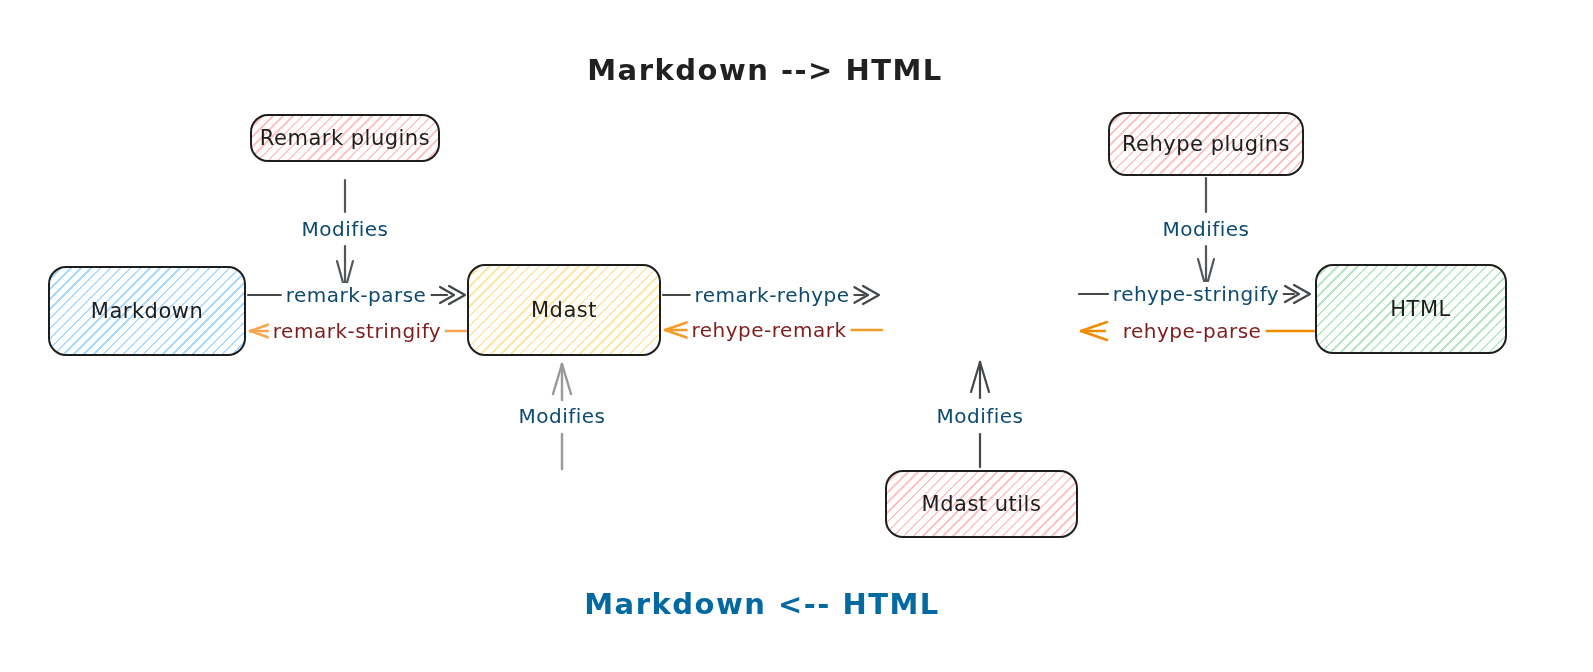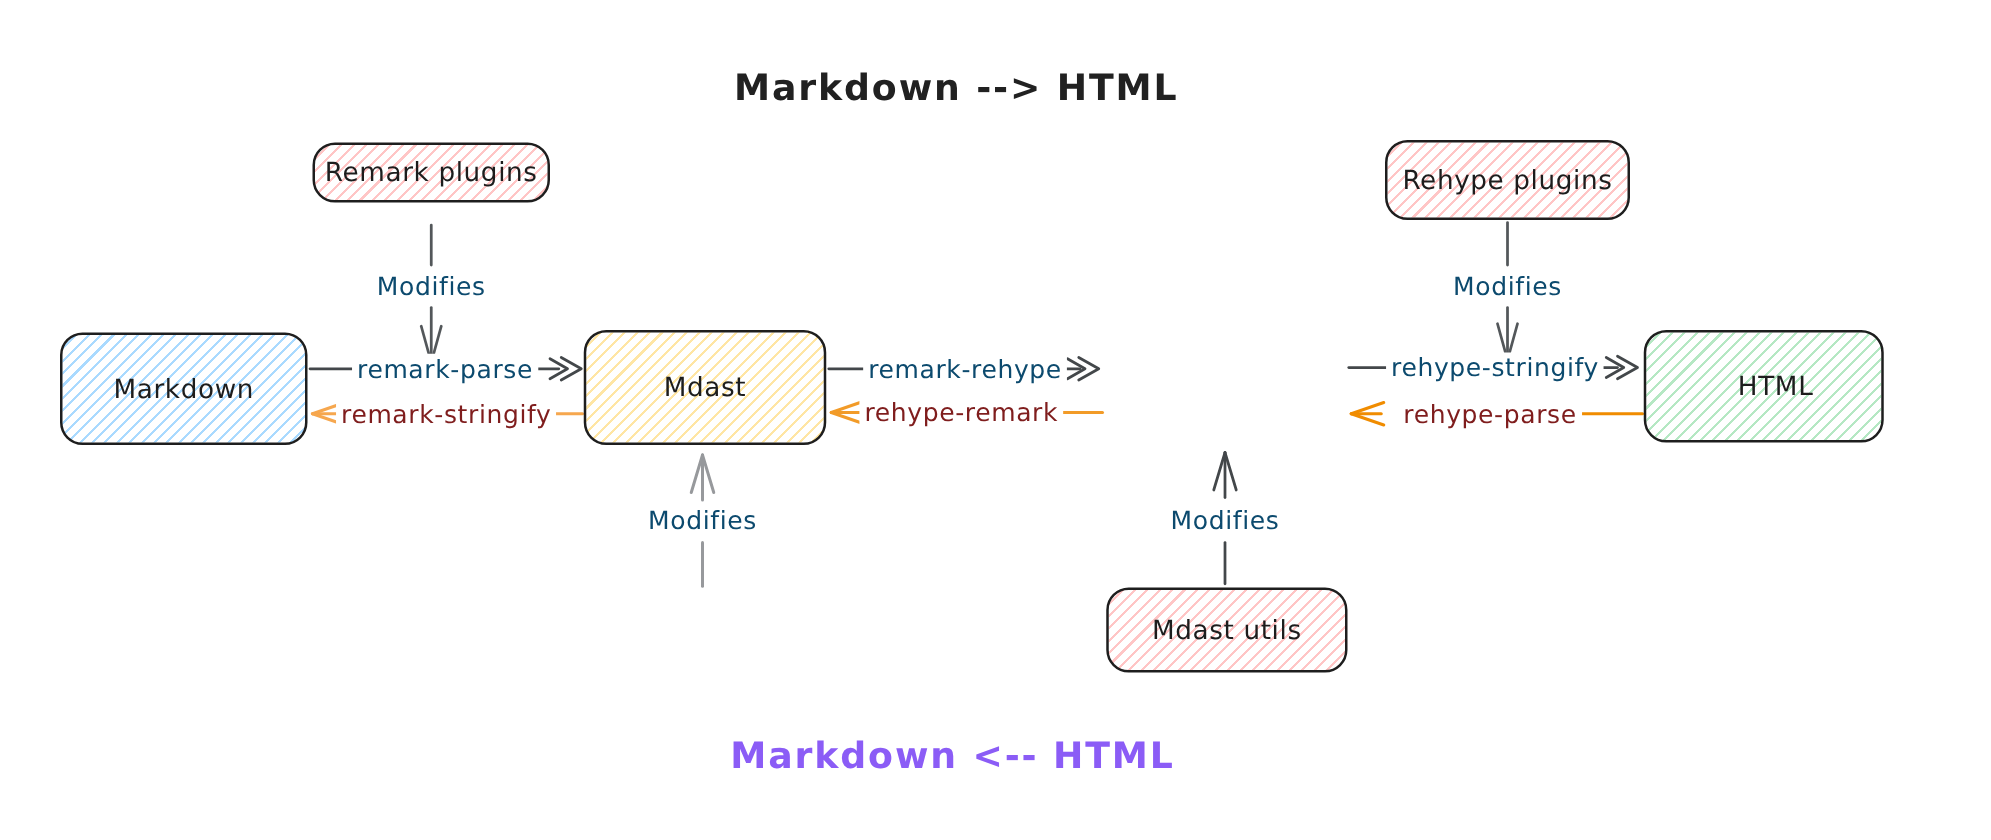--- a/index.html
+++ b/index.html
@@ -13,21 +13,21 @@
   }
   .title {
     position: absolute;
     transform: translate(-50%, -50%);
     font-size: 29px;
     font-weight: 600;
     letter-spacing: 1.5px;
     white-space: nowrap;
   }
   .title.dark { color: #212121; margin-top: 17px; }
-  .title.orange { color: #8b5cf6; }
+  .title.orange { color: #0369a1; }
 
   .node {
     position: absolute;
     box-sizing: border-box;
     border: 2px solid #1e1e1e;
     border-radius: 18px;
     background-color: #ffffff;
     display: flex;
     align-items: center;
     justify-content: center;

